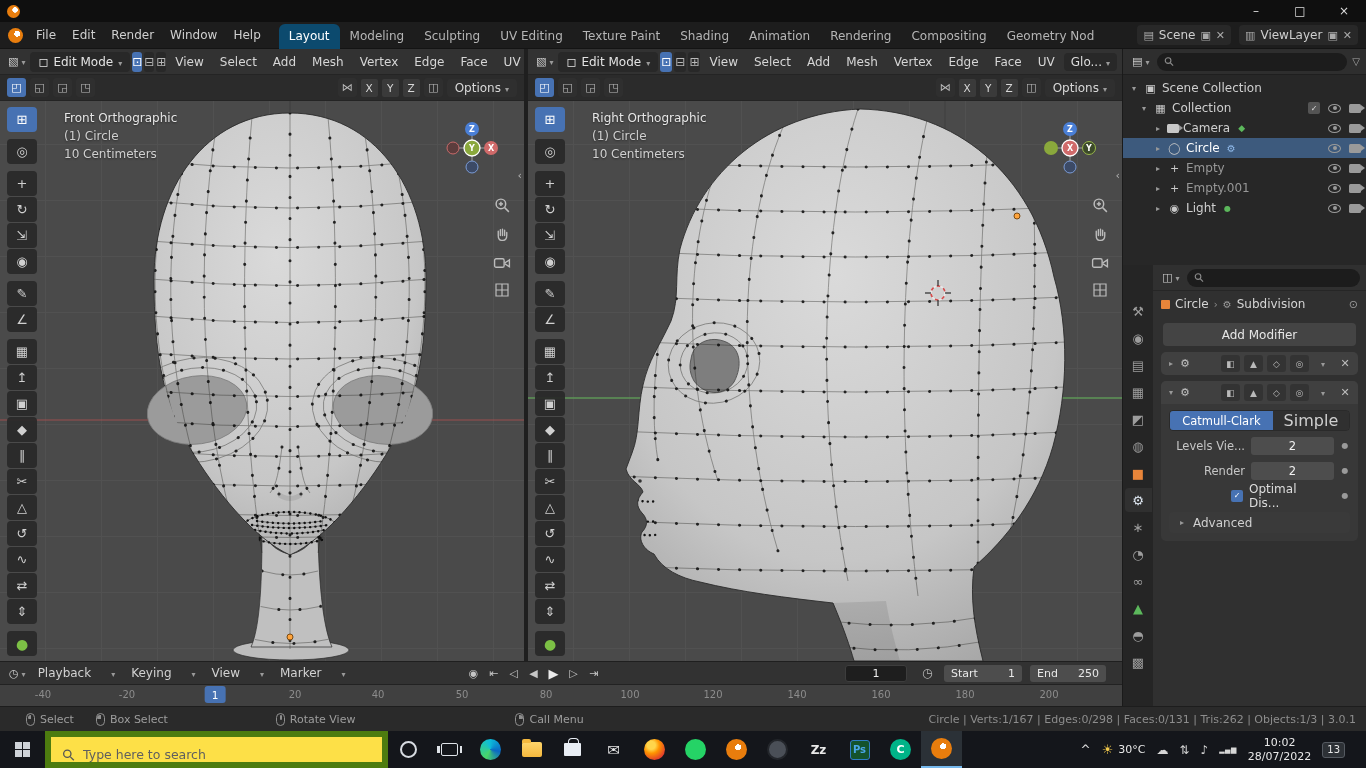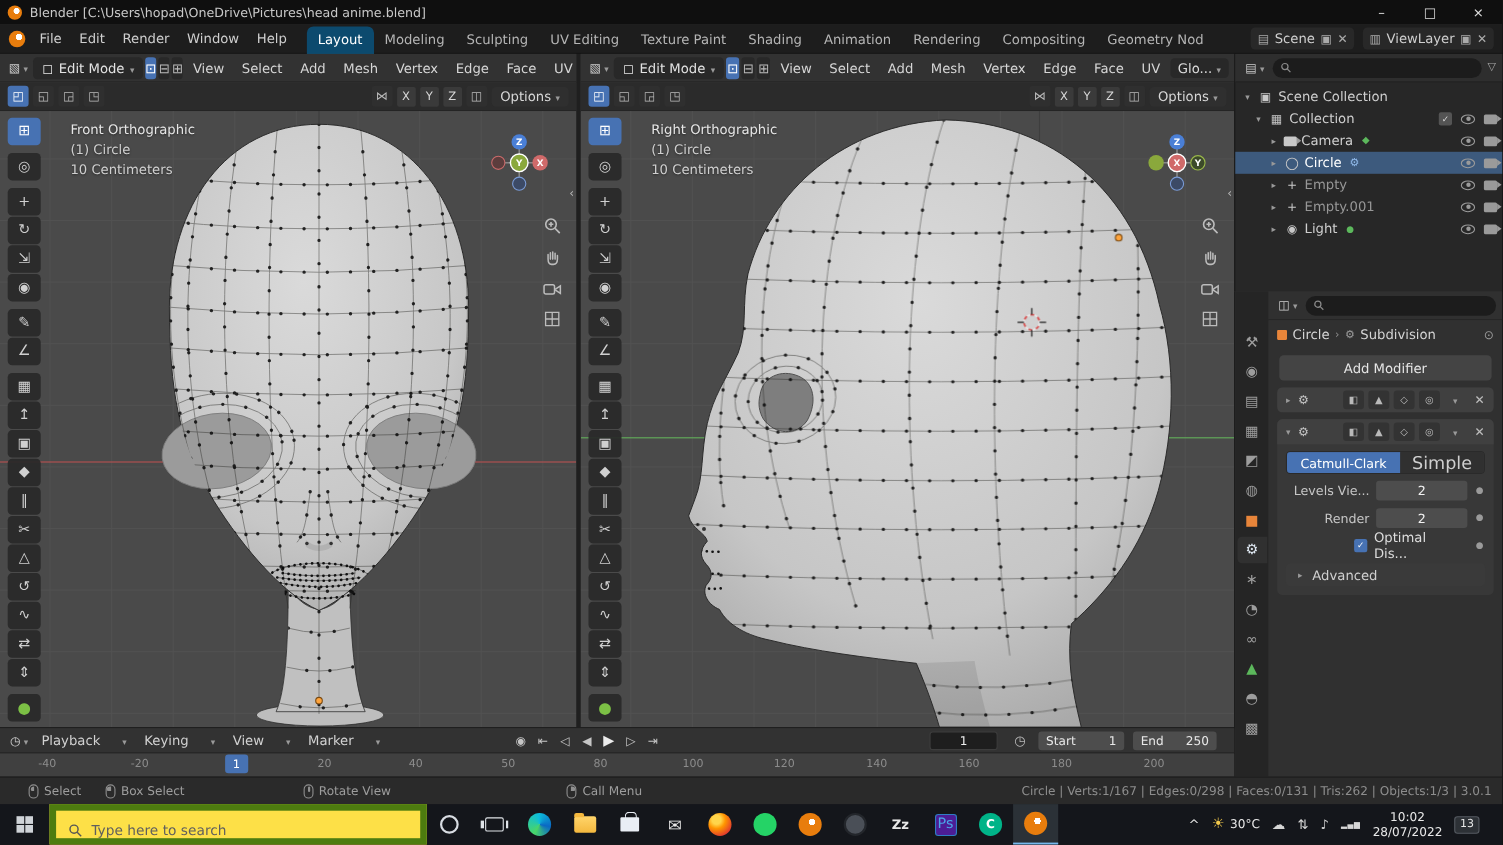--- a/index.html
+++ b/index.html
@@ -145,40 +145,39 @@
 .ic-cam{background:#00b388;color:#fff;font-size:11px;font-weight:bold;display:flex;align-items:center;justify-content:center}
 .ic-ring{width:17px;height:17px;border:2px solid #d8dce2;border-radius:50%}
 .ic-tv{width:17px;height:13px;border:1.5px solid #dfe3e8;border-radius:2px;position:relative}
 .ic-tv::before{content:"";position:absolute;left:-5px;top:2px;width:2.5px;height:7px;background:#dfe3e8}
 .ic-tv::after{content:"";position:absolute;right:-5px;top:2px;width:2.5px;height:7px;background:#dfe3e8}
 .ic-folder{width:20px;height:15px;background:linear-gradient(#ffd56b,#f4b83e);border-radius:2px;position:relative}
 .ic-folder::before{content:"";position:absolute;top:-3px;left:0;width:9px;height:4px;background:#f4b83e;border-radius:2px 2px 0 0}
 .ic-store{width:17px;height:13px;background:#e9eef5;border-radius:1px;position:relative}
 .ic-store::before{content:"";position:absolute;top:-5px;left:4px;width:9px;height:6px;border:1.5px solid #e9eef5;border-bottom:0;border-radius:4px 4px 0 0}
 .ic-mail{color:#e8e8e8;font-size:15px}
-.ic-ps{width:20px;height:20px;background:#4c1d95;border:1px solid #2f7dc4;border-radius:3px;color:#4aa7e8;font-size:13px;font-weight:normal;display:flex;align-items:center;justify-content:center}
+.ic-ps{width:20px;height:20px;background:#14532d;border:1px solid #2f7dc4;border-radius:3px;color:#4aa7e8;font-size:10px;font-weight:bold;display:flex;align-items:center;justify-content:center}
 .ic-zz{color:#e8e8e8;font-weight:bold;font-size:12px}
 .tray{margin-left:auto;display:flex;align-items:center;gap:11px;padding-right:5px;font-size:11px}
 .tr-caret{font-size:12px;color:#e0e0e0}
 .weather{display:flex;align-items:center;gap:5px}
 .sun{color:#f2c94c;font-size:13px}
 .tr-ic{color:#d6d6d6;font-size:12px}
 .bars{font-size:7px;letter-spacing:.5px;color:#d6d6d6}
 .clockblk{text-align:center;line-height:1.25}
 .notif{min-width:22px;height:16px;background:#2d3136;border:1px solid #555a61;border-radius:3px;display:flex;align-items:center;justify-content:center;font-size:10px;padding:0 4px}
 .showdesk{width:5px;height:100%;border-left:1px solid #3a3f46}
 </style>
 </head>
 <body>
 
 <div id="root">
 
   <div class="titlebar">
     <span class="blogo"></span>
-    <span>Blender [C:\Users\hopad\OneDrive\Pictures\head anime.blend]</span>
     <span class="tb-sp"></span>
     <span class="winbtn">–</span>
     <span class="winbtn">□</span>
     <span class="winbtn">×</span>
   </div>
 
   <div class="topbar">
     <span class="blogo2"></span>
     <span class="mi">File</span>
     <span class="mi">Edit</span>

